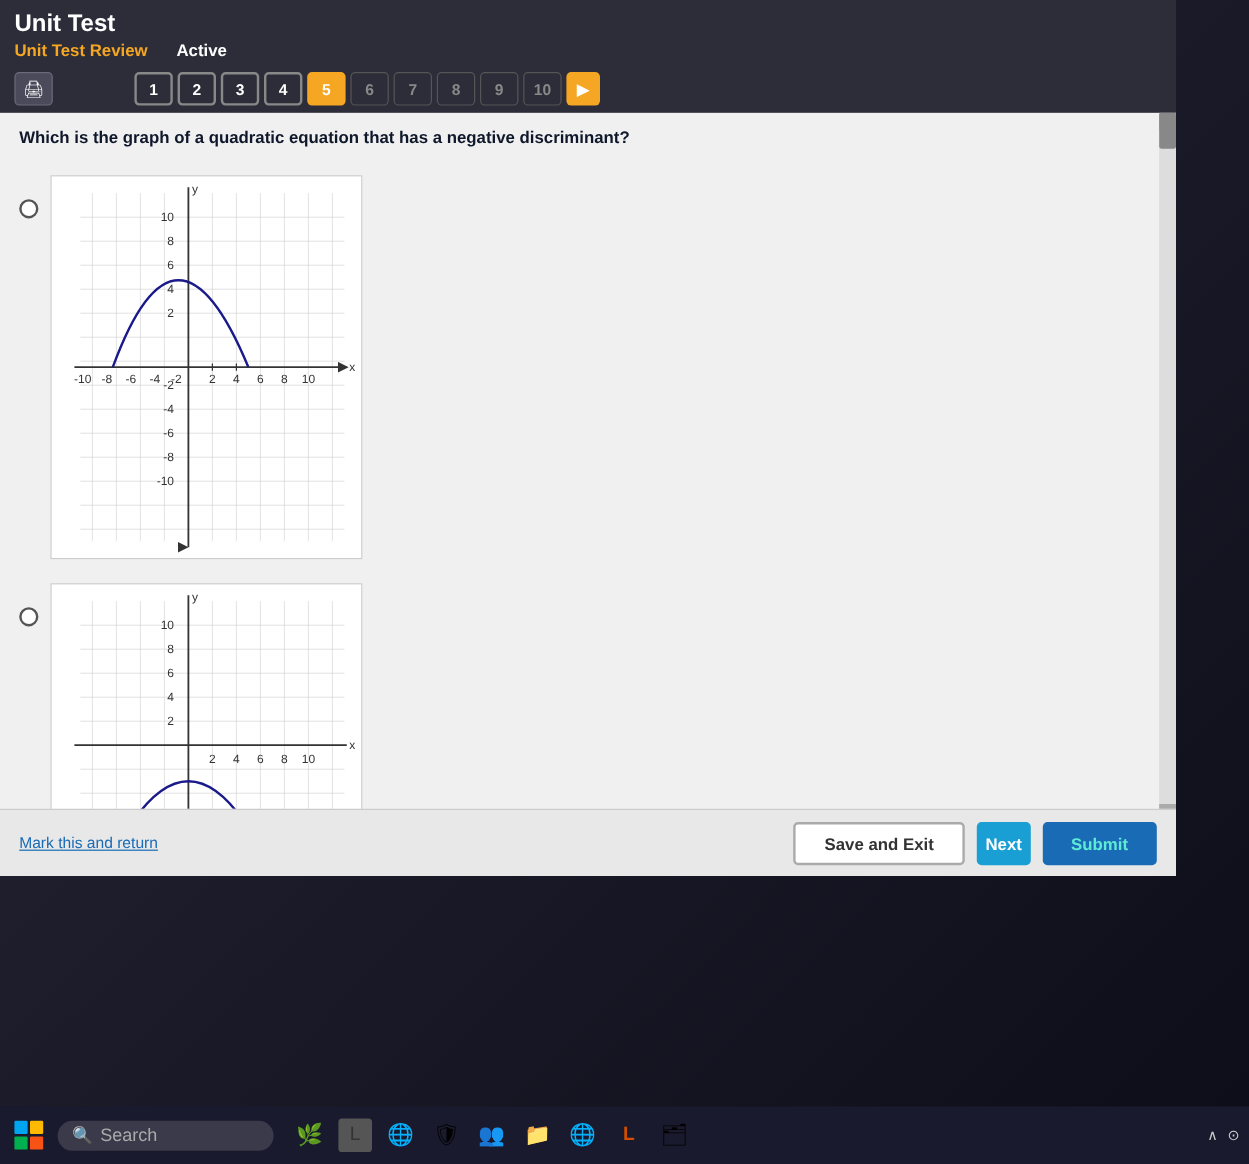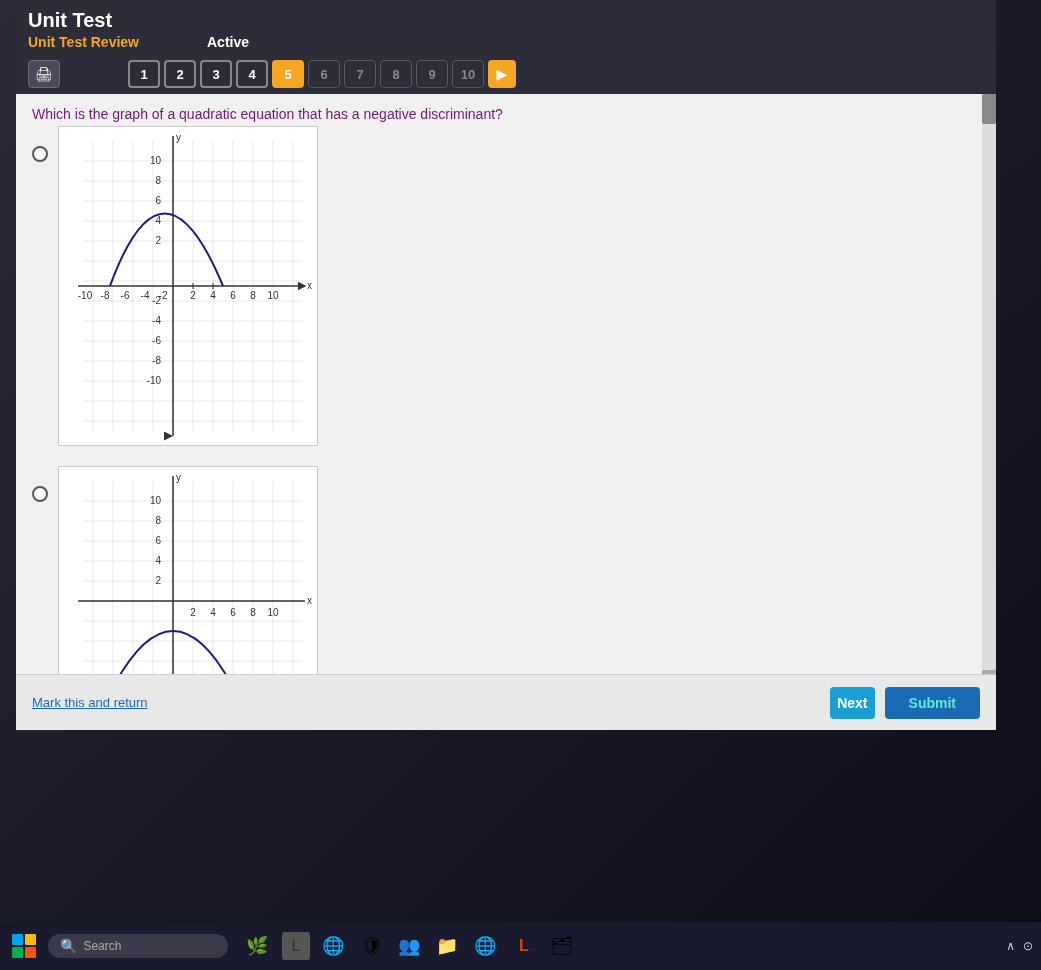--- a/index.html
+++ b/index.html
@@ -17,21 +17,21 @@
       position: absolute;
       top: 0; left: 0;
       width: 100%; height: 100%;
       background: linear-gradient(135deg, #2a2a3a 0%, #1a1a28 50%, #0d0d1a 100%);
       z-index: 0;
     }
 
     
     .app-container {
       position: absolute;
-      top: 0; left: 16px;
+      top: 0; left: 0;
       width: 980px;
       height: 730px;
       background: #2d2d3a;
       z-index: 1;
     }
 
     
     .header {
       background: #2d2d3a;
       padding: 8px 12px 4px 12px;
@@ -54,21 +54,20 @@
     .header-subtitle-text {
       color: #f5a623;
       font-size: 14px;
       font-weight: 600;
     }
 
     .header-active {
       color: white;
       font-size: 14px;
       font-weight: bold;
-      margin-left: 44px;
     }
 
     
     .toolbar {
       background: #2d2d3a;
       padding: 6px 12px;
       display: flex;
       align-items: center;
       gap: 8px;
     }
@@ -142,23 +141,23 @@
     .content-area {
       background: #f0f0f0;
       margin: 0;
       padding: 12px 16px;
       min-height: 580px;
       position: relative;
     }
 
     .question-text {
       font-size: 14px;
-      color: #701a75;
-      margin-bottom: 4px;
-      font-weight: normal;
+      color: #0f172a;
+      margin-bottom: 24px;
+      font-weight: bold;
     }
 
     
     .graphs-container {
       display: flex;
       flex-direction: column;
       gap: 10px;
     }
 
     .graph-option {
@@ -323,21 +322,21 @@
       background: #3a3a4a;
       border-radius: 20px;
       padding: 4px 12px;
       gap: 6px;
       width: 180px;
       cursor: pointer;
     }
 
     .taskbar-search-text {
       color: #aaa;
-      font-size: 12px;
+      font-size: 15px;
     }
 
     .taskbar-icons {
       display: flex;
       align-items: center;
       gap: 10px;
       margin-left: 8px;
     }
 
     .taskbar-icon {
@@ -570,20 +569,21 @@
       <div class="scrollbar-arrow-up">▲</div>
       <div class="scrollbar-thumb"></div>
       <div class="scrollbar-arrow-down">▼</div>
     </div>
 
   </div>
 
   <div class="bottom-bar">
     <a class="mark-return-link">Mark this and return</a>
     <div class="bottom-buttons">
+      <button class="btn-save-exit">Save and Exit</button>
       <button class="btn-next">Next</button>
       <button class="btn-submit">Submit</button>
     </div>
   </div>
 
 </div>
 
 <div class="taskbar">
   <div class="taskbar-start">
     <div class="win-icon">

